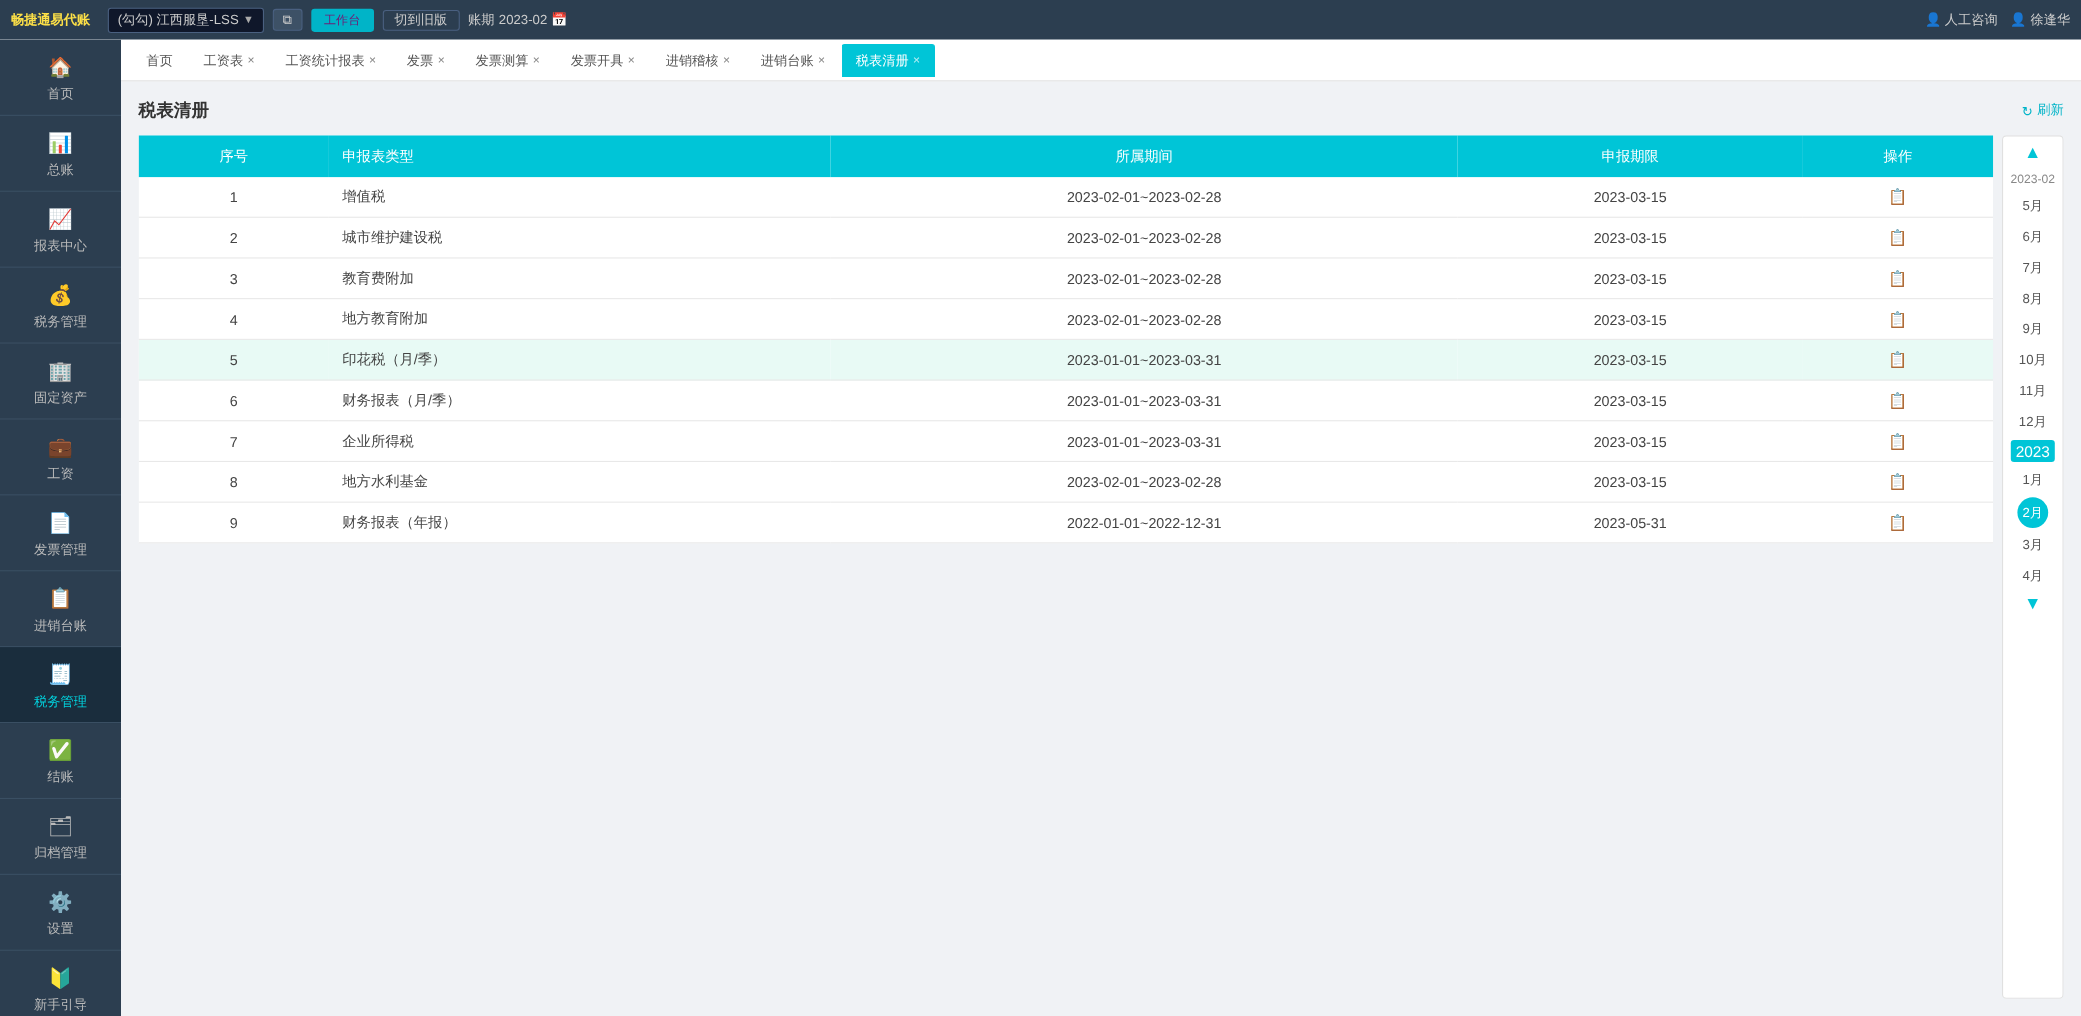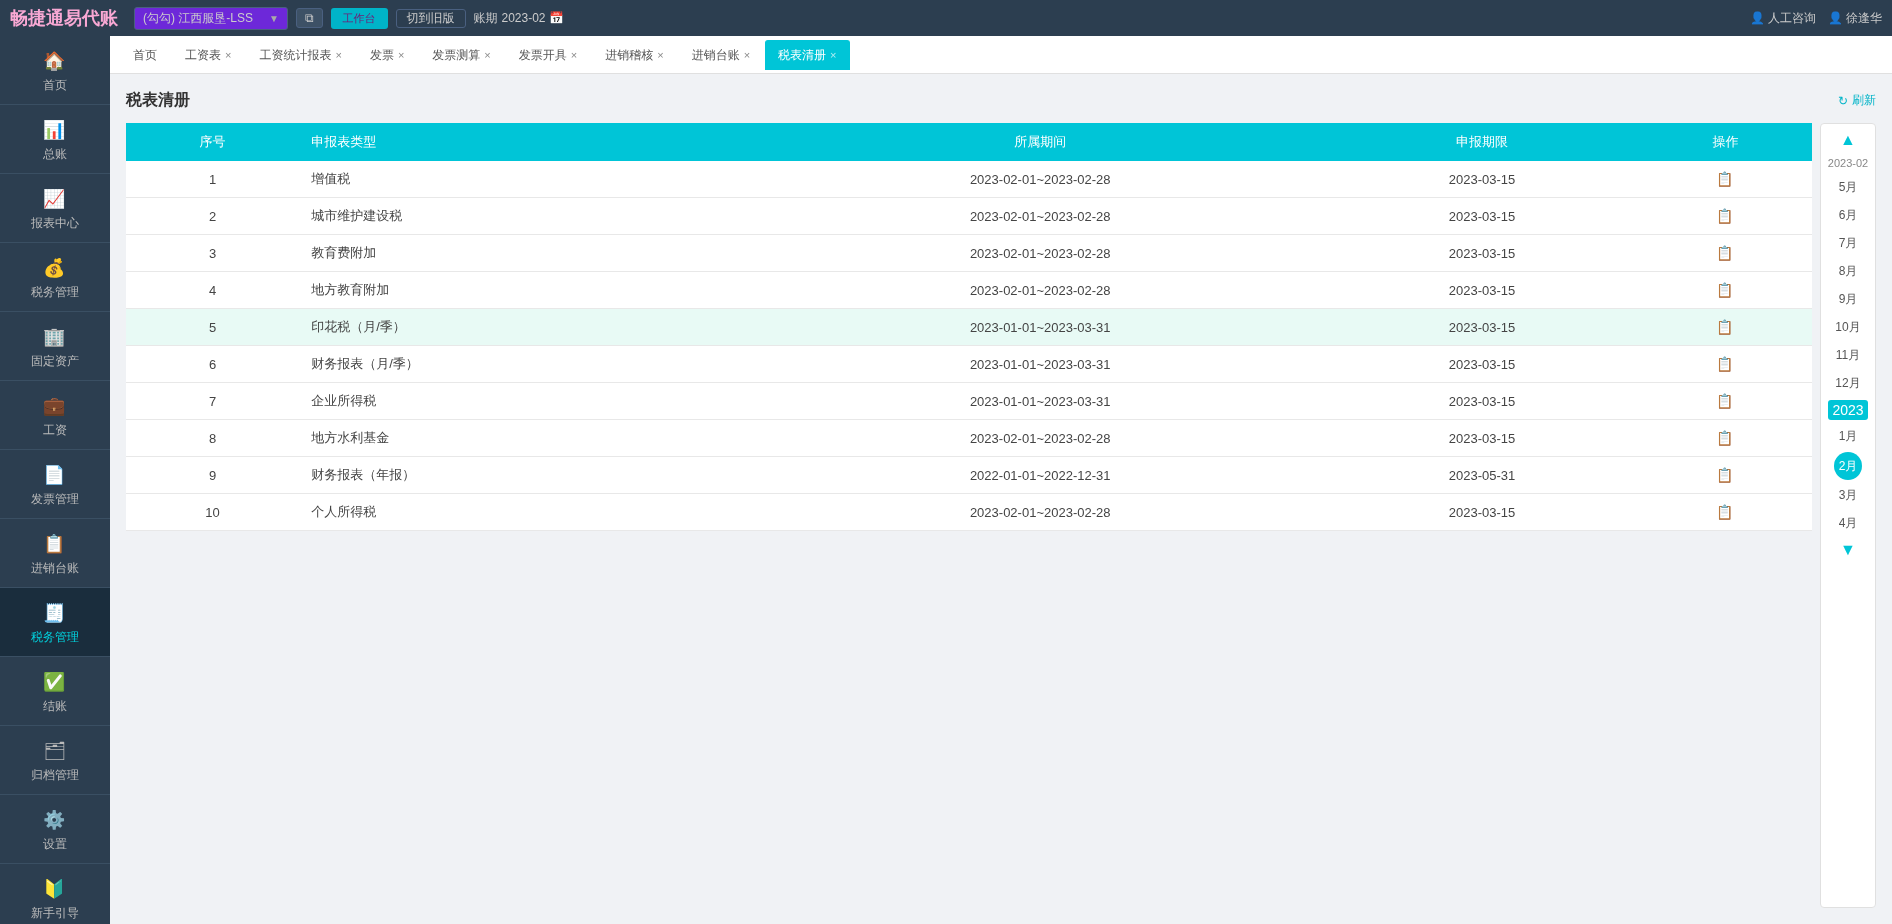--- a/index.html
+++ b/index.html
@@ -1,21 +1,21 @@
 <!DOCTYPE html>
 <html><head>
   <meta charset="utf-8">
   <style>
     * { box-sizing: border-box; margin: 0; padding: 0; }
     body { font-family: 'Microsoft YaHei', Arial, sans-serif; font-size: 13px; background: #f0f2f5; color: #333; display: flex; flex-direction: column; height: 100vh; overflow: hidden; }
 
     
     .top-bar { height: 36px; background: #2c3e50; display: flex; align-items: center; padding: 0 10px; gap: 8px; color: #fff; font-size: 12px; flex-shrink: 0; }
-    .top-bar-logo { color: #f9a8d4; font-weight: bold; font-size: 18px; margin-right: 8px; text-align: center; }
-    .top-bar-company { background: #6d28d9; border: 1px solid #4a6080; border-radius: 3px; padding: 2px 8px; color: #ccc; font-size: 12px; display: flex; align-items: center; gap: 16px; cursor: pointer; justify-content: flex-end; }
+    .top-bar-logo { color: #fde047; font-weight: bold; font-size: 12px; margin-right: 8px; text-align: center; }
+    .top-bar-company { background: #0f172a; border: 1px solid #4a6080; border-radius: 3px; padding: 2px 8px; color: #ccc; font-size: 12px; display: flex; align-items: center; gap: 4px; cursor: pointer; justify-content: flex-end; }
     .top-bar-company .arrow { font-size: 10px; color: #aaa; }
     .top-bar-copy-btn { background: #3d5166; border: 1px solid #4a6080; border-radius: 3px; padding: 2px 8px; color: #ccc; font-size: 12px; cursor: pointer; }
     .top-bar-workspace { background: #00b4c8; color: #701a75; border: none; border-radius: 3px; padding: 3px 12px; font-size: 11px; cursor: pointer; }
     .top-bar-switch { background: transparent; border: 1px solid #4a6080; color: #ccc; border-radius: 3px; padding: 0 10px; font-size: 12px; cursor: pointer; }
     .top-bar-period { color: #ccc; font-size: 12px; display: flex; align-items: center; gap: 4px; }
     .top-bar-period .cal-icon { font-size: 12px; }
     .top-bar-right { margin-left: auto; display: flex; align-items: center; gap: 12px; }
     .top-bar-ai { color: #ccc; font-size: 12px; display: flex; align-items: center; gap: 3px; cursor: pointer; }
     .top-bar-user { color: #ccc; font-size: 12px; display: flex; align-items: center; gap: 3px; cursor: pointer; }
 
@@ -273,27 +273,20 @@
                   <td>2023-03-15</td>
                   <td><span class="action-icon">📋</span></td>
                 </tr>
                 <tr>
                   <td>9</td>
                   <td class="left">财务报表（年报）</td>
                   <td>2022-01-01~2022-12-31</td>
                   <td>2023-05-31</td>
                   <td><span class="action-icon">📋</span></td>
                 </tr>
-                <tr>
-                  <td>10</td>
-                  <td class="left">个人所得税</td>
-                  <td>2023-02-01~2023-02-28</td>
-                  <td>2023-03-15</td>
-                  <td><span class="action-icon">📋</span></td>
-                </tr>
               </tbody>
           </table>
         </div>
 
         <div class="side-panel">
           <div class="side-panel-nav">▲</div>
           <div class="side-panel-header">2023-02</div>
           <div class="side-panel-month">5月</div>
           <div class="side-panel-month">6月</div>
           <div class="side-panel-month">7月</div>

